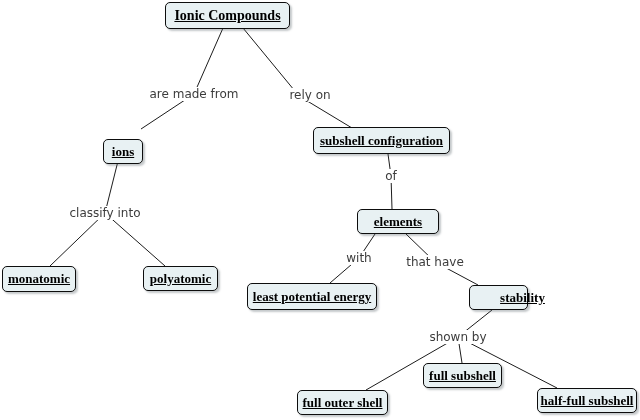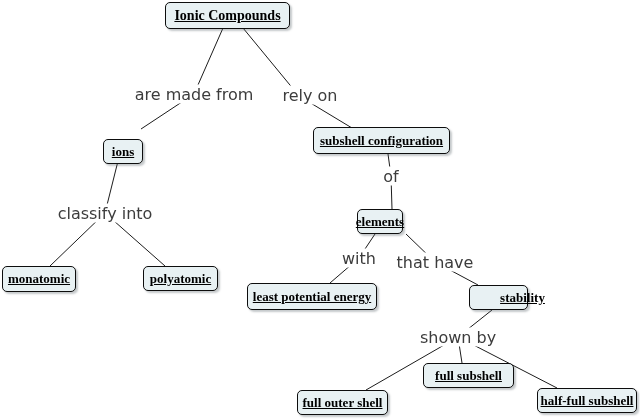--- a/index.html
+++ b/index.html
@@ -38,21 +38,21 @@
     cursor: default;
     text-decoration: underline;
   }
   .node--title { font-size: 14px; }
   .link-label {
     position: absolute;
     transform: translate(-50%, -50%);
     background: #ffffff;
     padding: 0 2px;
     font-family: "DejaVu Sans", sans-serif;
-    font-size: 16px;
+    font-size: 12px;
     color: #3c3c3c;
     white-space: nowrap;
     cursor: default;
   }
 </style>
 </head>
 <body>
 
 <div class="canvas">
 
@@ -89,20 +89,20 @@
   <span class="link-label" style="left:391px; top:176px;">of</span>
   <span class="link-label" style="left:359px; top:258px;">with</span>
   <span class="link-label" style="left:435px; top:262px;">that have</span>
   <span class="link-label" style="left:458px; top:337px;">shown by</span>
 
   <div class="node node--title" style="left:165px; top:2px;   width:125px; height:27px;">Ionic Compounds</div>
   <div class="node" style="left:103px; top:128px; width:40px;  height:25px;margin-top:11px;">ions</div>
   <div class="node" style="left:313px; top:127px; width:137px; height:27px;">subshell configuration</div>
   <div class="node" style="left:2px;   top:266px; width:74px;  height:26px;">monatomic</div>
   <div class="node" style="left:143px; top:266px; width:75px;  height:25px;">polyatomic</div>
-  <div class="node" style="left:357px; top:209px; width:46px;  height:25px;">elements</div>
+  <div class="node" style="left:357px; top:209px; width:82px;  height:25px;">elements</div>
   <div class="node" style="left:247px; top:283px; width:130px; height:27px;">least potential energy</div>
   <div class="node" style="left:469px; top:285px; width:59px;  height:25px;padding-left:48px;">stability</div>
   <div class="node" style="left:297px; top:390px; width:91px;  height:25px;">full outer shell</div>
-  <div class="node" style="left:423px; top:363px; width:91px;  height:25px;">full subshell</div>
+  <div class="node" style="left:423px; top:363px; width:79px;  height:25px;">full subshell</div>
   <div class="node" style="left:537px; top:388px; width:100px; height:25px;">half-full subshell</div>
 
 </div>
 
 </body></html>

